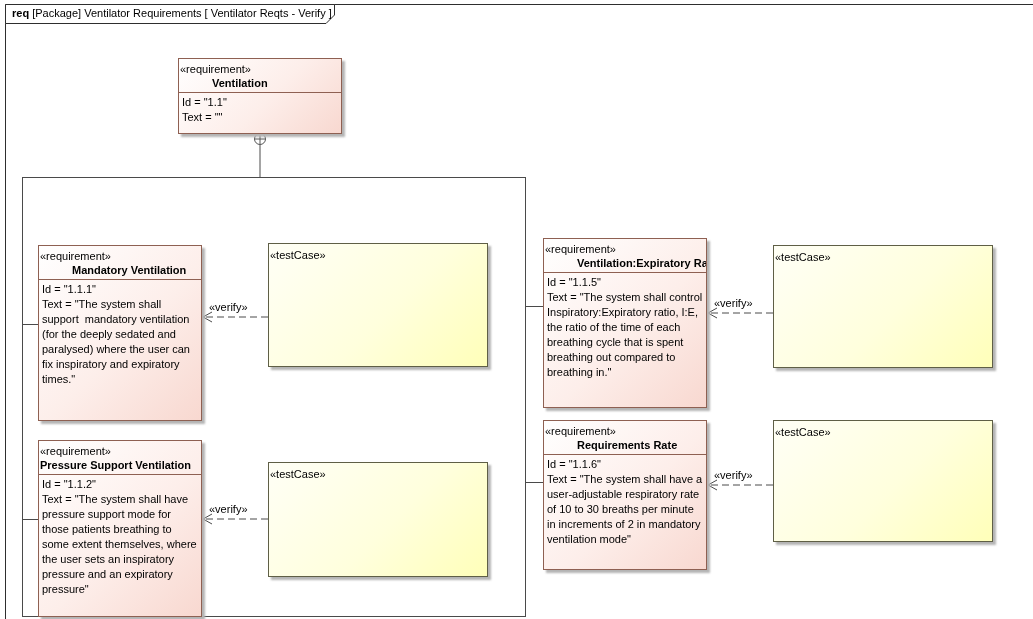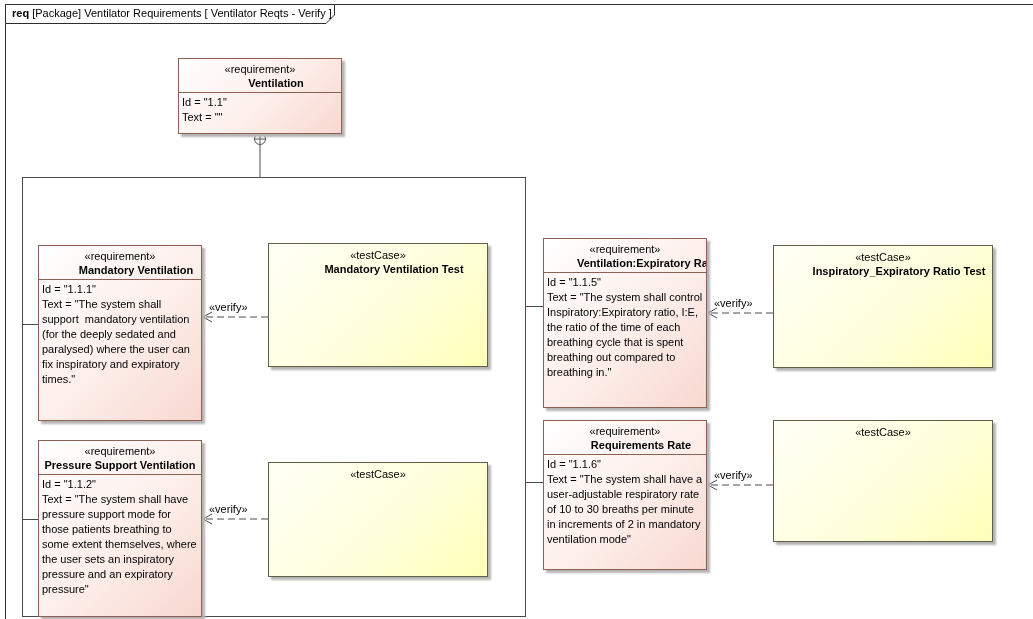--- a/index.html
+++ b/index.html
@@ -15,21 +15,21 @@
     box-shadow:3px 3px 2px #b4b4b4;
   }
   .req{
     border:1px solid #8e6052;
     background:linear-gradient(135deg,#ffffff 0%,#fdeeea 55%,#f8d8d0 100%);
   }
   .tc{
     border:1px solid #5f5f46;
     background:linear-gradient(135deg,#fffff6 0%,#ffffdd 55%,#ffffb9 100%);
   }
-  .hdr{text-align:center;padding:3px 1px 2px 1px;}
+  .hdr{text-align:left;padding:3px 1px 2px 1px;}
   .req .hdr{border-bottom:1px solid #8e6052;}
   .tc .hdr{padding-top:4px;}
   .stereo{line-height:14px;}
   .nm{font-weight:bold;line-height:14px;}
   .nowrap{white-space:nowrap;padding-left:32px;}
   .bdy{padding:2px 3px;}
   .prop{line-height:15px;white-space:pre-wrap;}
   .verify-label{position:absolute;z-index:3;line-height:13px;text-align:center;}
   .frame-title{
     position:absolute;left:12px;top:7px;z-index:3;line-height:13px;white-space:nowrap;
@@ -136,34 +136,32 @@
     </div>
     <div class="bdy">
       <div class="prop">Id = "1.1.6"</div>
       <div class="prop">Text = "The system shall have a user-adjustable respiratory rate of 10 to 30 breaths per minute in increments of 2 in mandatory ventilation mode"</div>
     </div>
   </div>
 
   <div class="box tc" style="left:268px;top:243px;width:220px;height:124px">
     <div class="hdr">
       <div class="stereo">«testCase»</div>
-      <div class="nm nowrap">Mandatory Ventilation Test</div>
     </div>
   </div>
 
   <div class="box tc" style="left:268px;top:462px;width:220px;height:115px">
     <div class="hdr">
       <div class="stereo">«testCase»</div>
     </div>
   </div>
 
   <div class="box tc" style="left:773px;top:245px;width:220px;height:123px">
     <div class="hdr">
       <div class="stereo">«testCase»</div>
-      <div class="nm nowrap">Inspiratory_Expiratory Ratio Test</div>
     </div>
   </div>
 
   <div class="box tc" style="left:773px;top:420px;width:220px;height:122px">
     <div class="hdr">
       <div class="stereo">«testCase»</div>
     </div>
   </div>
 
   <div class="verify-label" style="left:209px;top:301px">«verify»</div>

